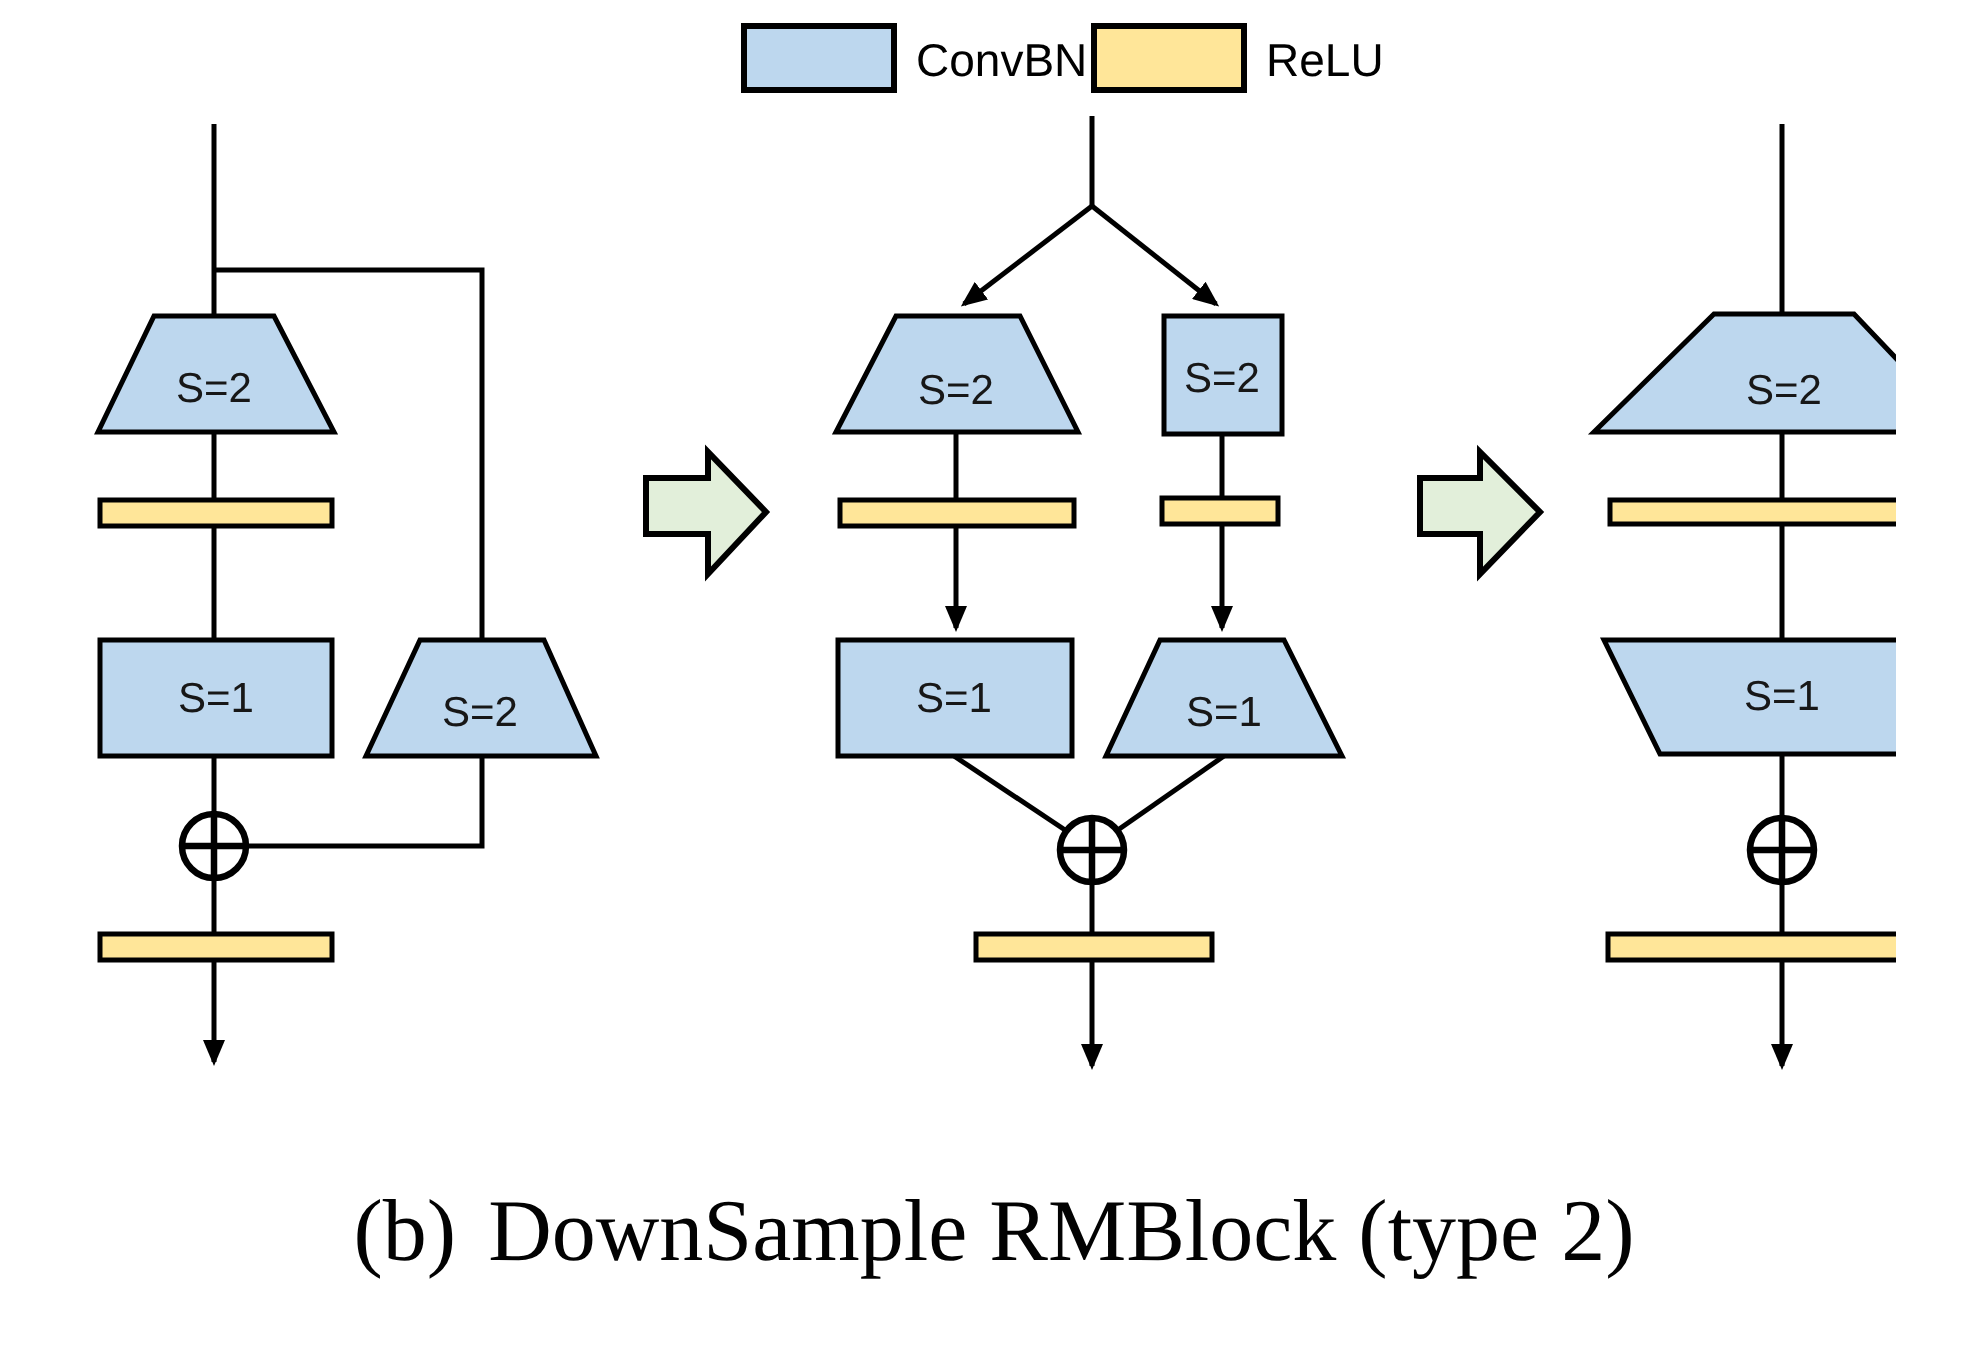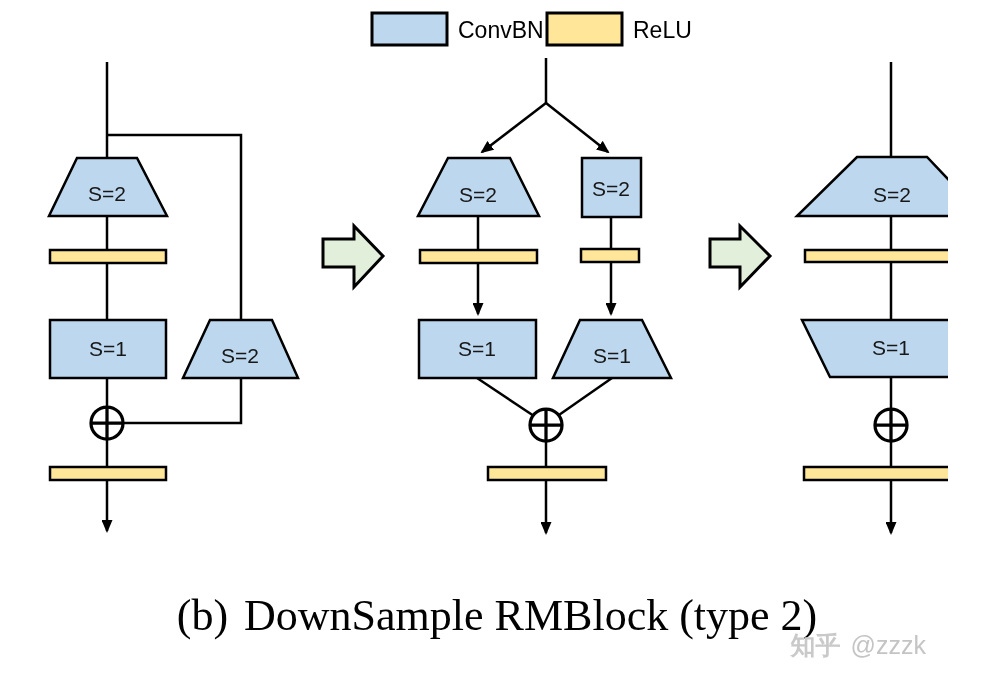--- a/index.html
+++ b/index.html
@@ -119,17 +119,14 @@
 
     <text class="node-label" x="892" y="202">S=2</text>
     <text class="node-label" x="891" y="355">S=1</text>
   </g>
 </svg>
 
   <div class="caption">
     <span class="idx">(b)</span><span>DownSample RMBlock (type 2)</span>
   </div>
 
-  <div class="watermark">
-    <span class="site">知乎</span><span class="user">@zzzk</span>
-  </div>
 
 </div>
 
 </body></html>

